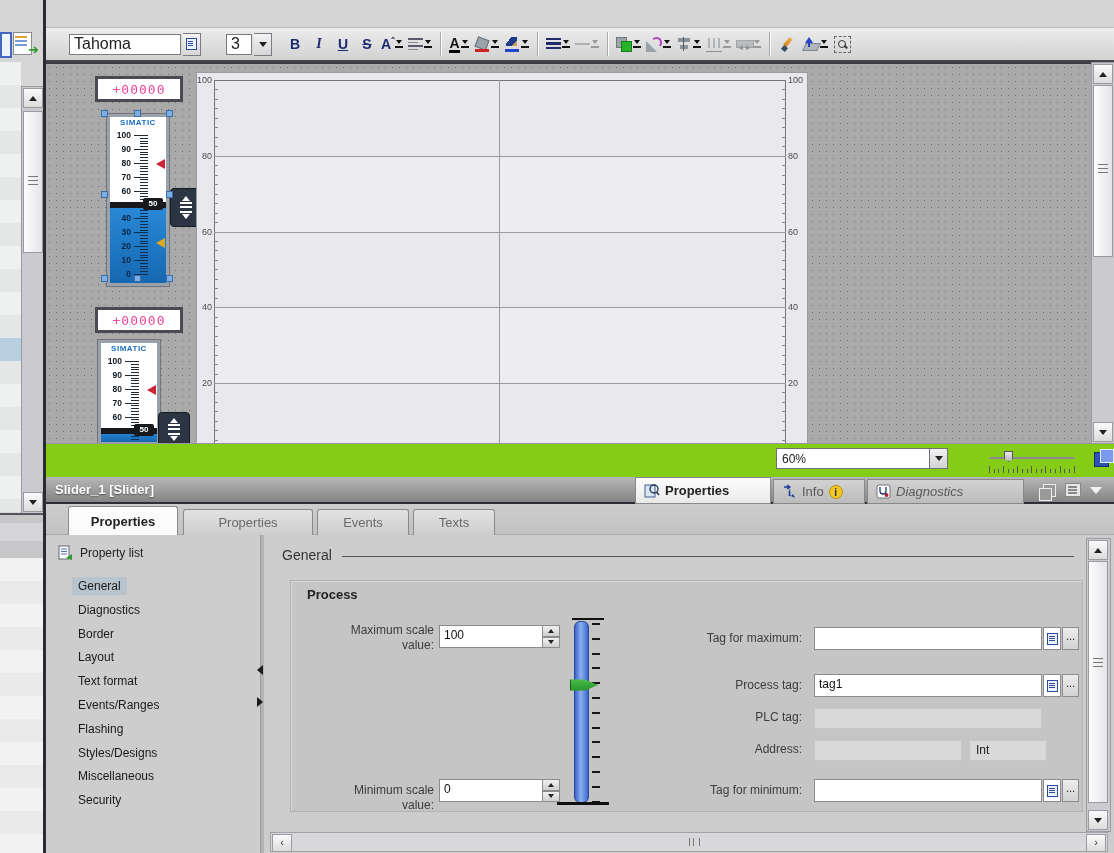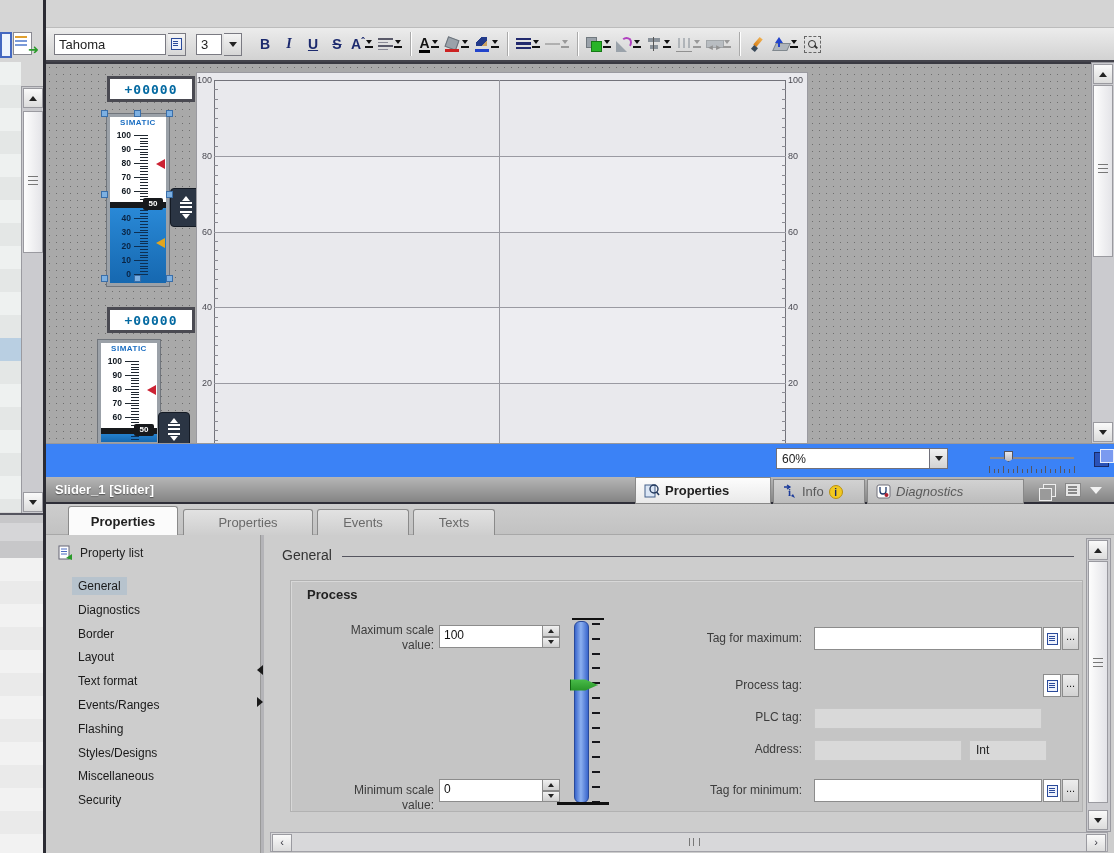--- a/index.html
+++ b/index.html
@@ -27,40 +27,40 @@
   #ls-doc-icon .l1,#ls-doc-icon .l2,#ls-doc-icon .l3{position:absolute;left:2px;width:12px;height:2px;background:#7a9ad8;}
   #ls-doc-icon .l1{top:6px;background:#e0a030;} #ls-doc-icon .l2{top:10px;} #ls-doc-icon .l3{top:14px;}
   #ls-doc-icon .arrow{position:absolute;right:-2px;bottom:0;color:#2a9a2a;font-weight:bold;font-size:13px;}
   #ls-blue-box{left:0;top:32px;width:8px;height:22px;border:2px solid #4468c0;background:#eef4fc;}
 
   
   #topband{left:46px;top:0;width:1068px;height:27px;background:#d4d4d4;border-bottom:1px solid #bcbcbc;}
   #toolbar{left:46px;top:28px;width:1068px;height:34px;background:linear-gradient(#ececec,#d2d2d2);
            border-bottom:2px solid #44444c;display:flex;align-items:center;padding-left:8px;box-sizing:border-box;gap:2px;}
   .tb-combo{height:21px;background:#fff;border:1px solid #7a7a82;display:flex;align-items:center;
-            padding-left:4px;box-sizing:border-box;font-size:13px;color:#222;}
+            padding-left:4px;box-sizing:border-box;font-size:16px;color:#222;margin-left:15px;}
   .tb-btnbox{width:17px;height:21px;background:linear-gradient(#f4f4f4,#d6d6d6);border:1px solid #7a7a82;
              border-left:none;display:flex;align-items:center;justify-content:center;}
   .tb-item{min-width:20px;height:24px;display:flex;align-items:center;justify-content:center;gap:1px;padding:0 1px;}
   .tb-sep{width:1px;height:24px;background:#aaa;margin:0 4px;border-right:1px solid #fff;}
   .tb-glyph{font-weight:bold;font-size:14px;color:#1c2a6e;line-height:1;}
   .dd{width:9px;height:12px;position:relative;}
   .dd:before{content:"";position:absolute;left:1px;top:2px;border-left:3.5px solid transparent;
              border-right:3.5px solid transparent;border-top:4px solid #111;}
   .dd:after{content:"";position:absolute;left:0;top:8px;width:8px;height:2px;background:#111;}
   .dd.dis:before{border-top-color:#999;} .dd.dis:after{background:#999;}
   .ic{position:relative;display:inline-block;}
 
   
   #canvas{left:46px;top:62px;width:1045px;height:381px;background-color:#a9a9a9;
           background-image:radial-gradient(#6e6e6e 0.9px,transparent 1px);background-size:7px 7px;
           border-top:2px solid #3a3a42;box-sizing:border-box;overflow:hidden;}
   .io-field{position:absolute;background:#fff;border:3px solid #4a4a52;box-sizing:border-box;
-            font-family:"DejaVu Sans Mono",monospace;font-size:13px;font-weight:bold;color:#0369a1;
-            display:flex;align-items:center;justify-content:center;letter-spacing:1px;margin-left:12px;}
+            font-family:"DejaVu Sans Mono",monospace;font-size:13px;font-weight:normal;color:#ec4899;
+            display:flex;align-items:center;justify-content:center;letter-spacing:1px;}
   .sl-frame{position:absolute;background:#fff;border:3px solid #9ba1a8;box-shadow:0 0 0 1px #70757c;box-sizing:border-box;overflow:hidden;}
   .sl-brand{position:absolute;left:0;top:1px;width:100%;text-align:center;font-size:8px;font-weight:bold;
             color:#1b6ec2;letter-spacing:0.5px;}
   .sl-label{position:absolute;width:20px;text-align:right;font-size:8.5px;font-weight:bold;color:#101820;line-height:10px;}
   .sl-tick{position:absolute;height:1px;background:#202830;}
   .sl-fill{position:absolute;left:0;width:100%;background:linear-gradient(180deg,#2a8ad8,#1668b0);}
   .sl-thumb{position:absolute;left:0;width:100%;height:6px;background:#17191c;}
   .sl-badge{position:absolute;width:20px;height:12px;background:#17191c;color:#fff;font-size:8px;font-weight:bold;
             text-align:center;line-height:12px;border-radius:2px;}
   .marker{position:absolute;right:1px;width:0;height:0;border-top:5px solid transparent;
@@ -77,21 +77,21 @@
   .tr-band{position:absolute;left:17px;width:572px;}
   .tr-grid{position:absolute;left:17px;width:572px;height:1px;background:#9a9aa2;}
   .tr-top{position:absolute;left:17px;width:572px;height:1px;background:#73737b;}
   .tr-vline{position:absolute;width:1px;background:#9a9aa2;}
   .tr-edge{position:absolute;width:1px;background:#73737b;}
   .tr-lab{position:absolute;font-size:9px;color:#4a4a52;line-height:9px;}
   .tr-mtick{position:absolute;width:4px;height:1px;background:#8a8a92;}
 
   
   #cv-vscroll{left:1091px;top:62px;width:23px;height:381px;}
-  #cv-status{left:46px;top:443px;width:1068px;height:34px;background:#3b82f6;border-top:1px solid #98989c;box-sizing:border-box;}
+  #cv-status{left:46px;top:443px;width:1068px;height:34px;background:#84cc16;border-top:1px solid #98989c;box-sizing:border-box;}
   #zoom-combo{position:absolute;left:730px;top:4px;width:172px;height:21px;background:#fff;border:1px solid #70707a;
               box-sizing:border-box;display:flex;align-items:center;}
   #zoom-combo .val{flex:1;padding-left:5px;}
   #zoom-combo .btn{width:17px;height:100%;background:linear-gradient(#f2f2f2,#d2d2d2);border-left:1px solid #70707a;
                    display:flex;align-items:center;justify-content:center;}
   .tri-dn{width:0;height:0;border-left:4px solid transparent;border-right:4px solid transparent;border-top:5px solid #222;}
   .tri-up{width:0;height:0;border-left:4px solid transparent;border-right:4px solid transparent;border-bottom:5px solid #222;}
   #zoom-slider-line{position:absolute;left:944px;top:13px;width:84px;height:2px;background:#8a8a90;}
   #zoom-handle{position:absolute;left:958px;top:7px;width:9px;height:11px;background:linear-gradient(#e8e8ec,#b8b8c0);
                border:1px solid #55555f;box-sizing:border-box;clip-path:polygon(0 0,100% 0,100% 70%,50% 100%,0 70%);}
@@ -798,20 +798,21 @@
         <div id="psl-bot"></div>
 
         <div class="flabel" style="left:351px;top:50px;width:160px;">Tag for maximum:</div>
         <div class="finput" style="left:523px;top:46px;width:228px;height:23px;"></div>
         <div class="tagbtn" style="left:752px;top:46px;width:18px;">
             <div class="lines"></div>
           </div>
         <div class="dotsbtn" style="left:771px;top:46px;width:17px;">...</div>
 
         <div class="flabel" style="left:351px;top:97px;width:160px;">Process tag:</div>
+        <div class="finput" style="left:523px;top:93px;width:228px;height:23px;">tag1</div>
         <div class="tagbtn" style="left:752px;top:93px;width:18px;">
             <div class="lines"></div>
           </div>
         <div class="dotsbtn" style="left:771px;top:93px;width:17px;">...</div>
 
         <div class="flabel" style="left:351px;top:129px;width:160px;">PLC tag:</div>
         <div class="fdisabled" style="left:523px;top:127px;width:228px;height:21px;"></div>
 
         <div class="flabel" style="left:351px;top:161px;width:160px;">Address:</div>
         <div class="fdisabled" style="left:523px;top:159px;width:148px;height:21px;"></div>

